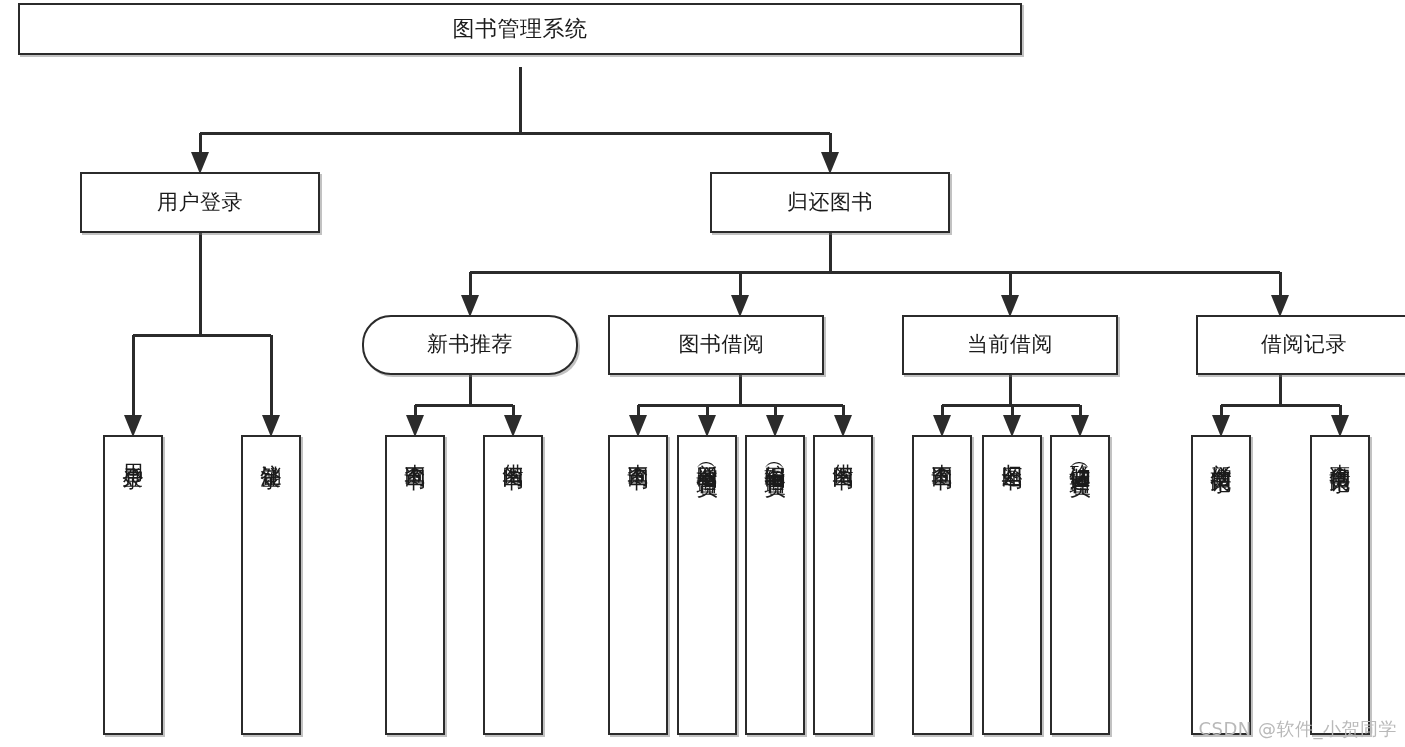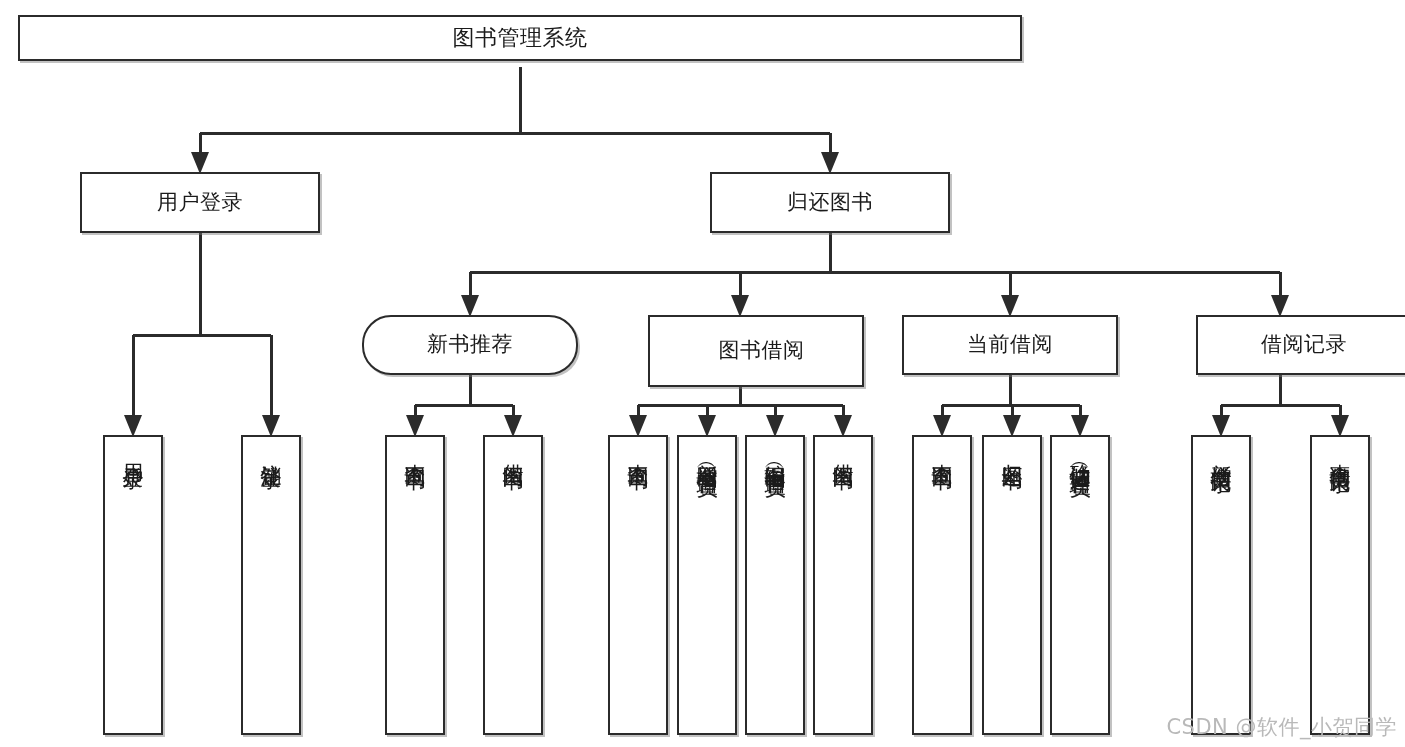--- a/index.html
+++ b/index.html
@@ -63,21 +63,21 @@
     text-orientation: upright;
     font-size: 21px;
     line-height: 1.15;
     letter-spacing: 2px;
     white-space: nowrap;
   }
   #watermark {
     position: absolute;
     right: 8px;
     bottom: 6px;
-    font-size: 21px;
+    font-size: 18px;
     color: #b9b9b9;
     z-index: 5;
     white-space: nowrap;
     letter-spacing: 0.5px;
     margin-left: 8px;
   }
 </style>
 </head>
 <body>
 
@@ -131,35 +131,35 @@
       <line x1="1080" y1="405" x2="1080" y2="417" stroke="#2b2b2b" stroke-width="3" shape-rendering="crispEdges"></line>
       <polygon points="1071,415 1089,415 1080,437" fill="#2b2b2b"></polygon>
       <line x1="1280" y1="375" x2="1280" y2="405" stroke="#2b2b2b" stroke-width="3" shape-rendering="crispEdges"></line>
       <line x1="1221" y1="405" x2="1340" y2="405" stroke="#2b2b2b" stroke-width="3" shape-rendering="crispEdges"></line>
       <line x1="1221" y1="405" x2="1221" y2="417" stroke="#2b2b2b" stroke-width="3" shape-rendering="crispEdges"></line>
       <polygon points="1212,415 1230,415 1221,437" fill="#2b2b2b"></polygon>
       <line x1="1340" y1="405" x2="1340" y2="417" stroke="#2b2b2b" stroke-width="3" shape-rendering="crispEdges"></line>
       <polygon points="1331,415 1349,415 1340,437" fill="#2b2b2b"></polygon>
     </svg>
 
-  <div class="node horiz root" style="left:18px; top:15px; width:1004px; height:46px;">
+  <div class="node horiz root" style="left:18px; top:3px; width:1004px; height:52px;">
     <span class="node-label">图书管理系统</span>
   </div>
 
   <div class="node horiz" style="left:80px; top:172px; width:240px; height:61px;">
     <span class="node-label">用户登录</span>
   </div>
   <div class="node horiz" style="left:710px; top:172px; width:240px; height:61px;">
     <span class="node-label">归还图书</span>
   </div>
 
   <div class="node horiz" style="left:362px; top:315px; width:216px; height:60px;border-radius:29px;">
     <span class="node-label">新书推荐</span>
   </div>
-  <div class="node horiz" style="left:648px; top:315px; width:216px; height:72px;padding-left:11px;">
+  <div class="node horiz" style="left:608px; top:315px; width:216px; height:60px;padding-left:11px;">
     <span class="node-label">图书借阅</span>
   </div>
   <div class="node horiz" style="left:902px; top:315px; width:216px; height:60px;">
     <span class="node-label">当前借阅</span>
   </div>
   <div class="node horiz" style="left:1196px; top:315px; width:216px; height:60px;">
     <span class="node-label">借阅记录</span>
   </div>
 
   <div class="node vert" style="left:103px; top:435px; width:60px; height:300px;">

